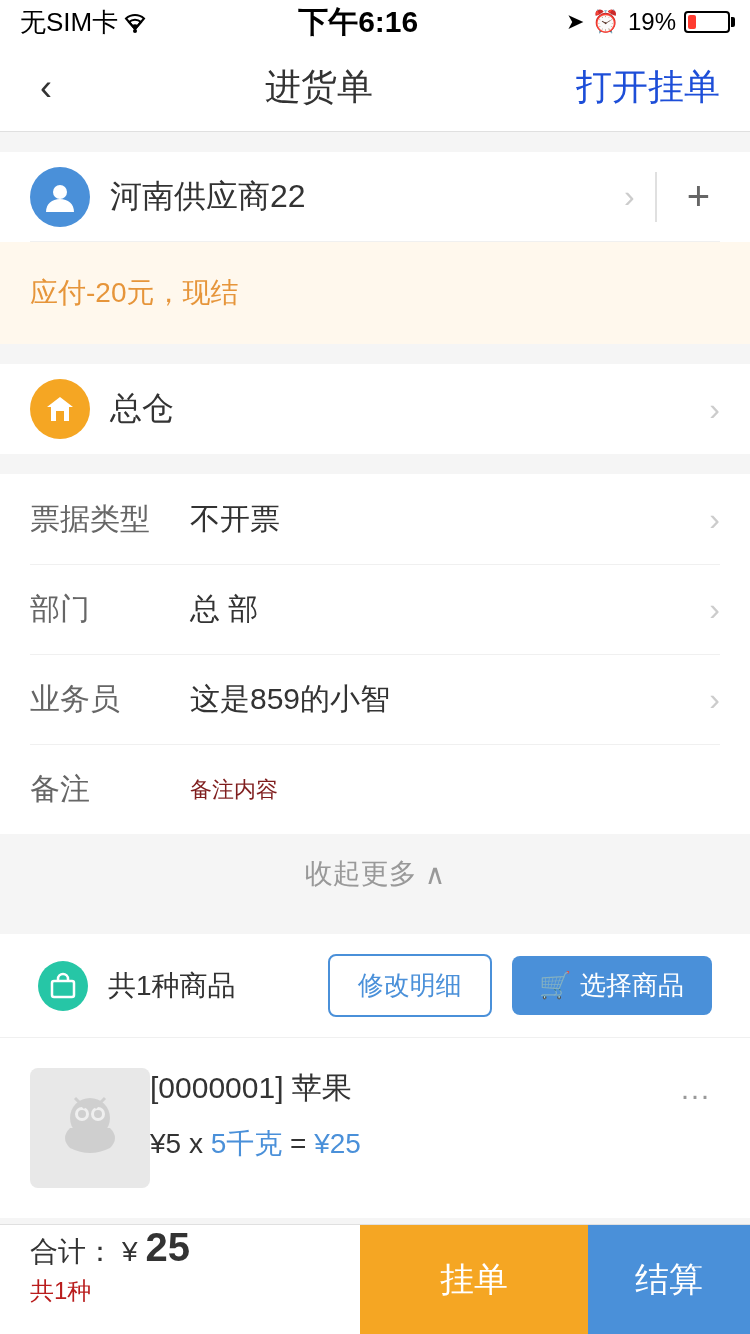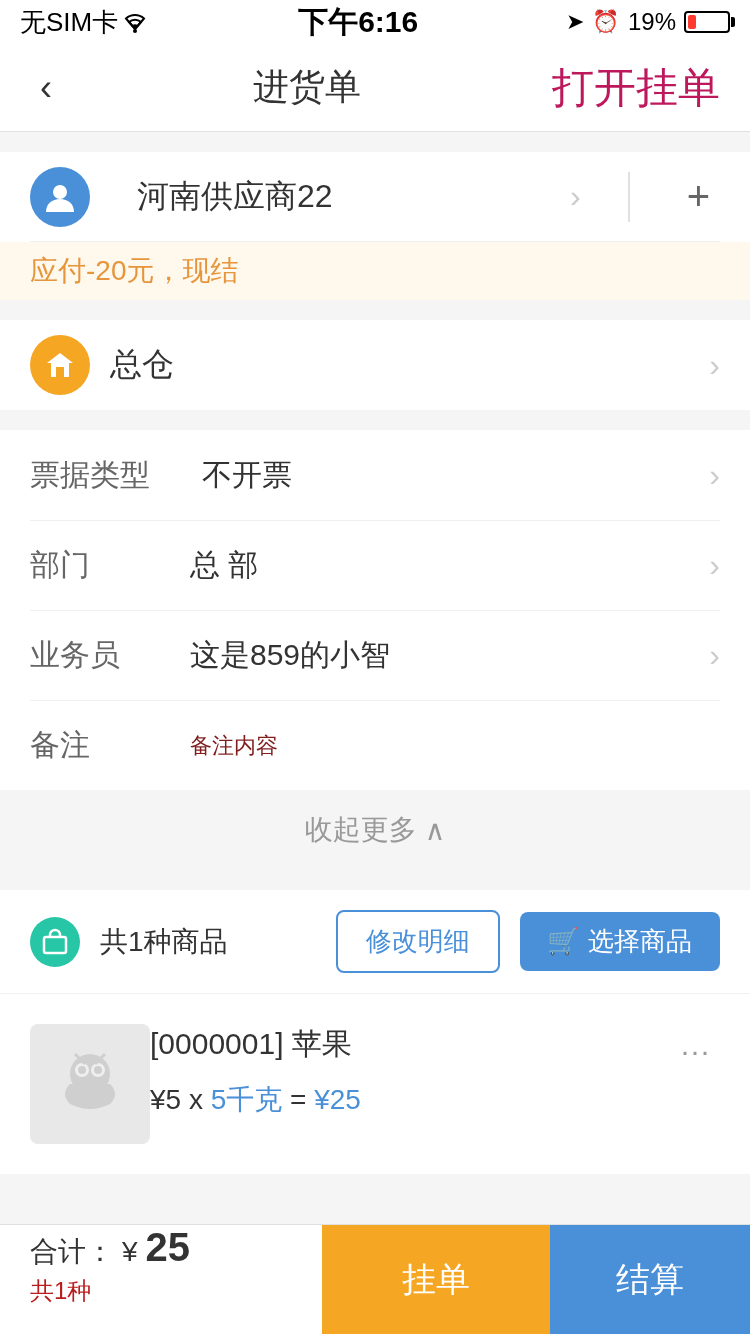--- a/index.html
+++ b/index.html
@@ -54,22 +54,22 @@
       color: #333;
       cursor: pointer;
       padding: 10px;
     }
     .nav-title {
       font-size: 36px;
       font-weight: 500;
       color: #333;
     }
     .nav-action {
-      font-size: 42px;
-      color: #be185d;
+      font-size: 36px;
+      color: #1d4ed8;
       cursor: pointer;
     }
 
     
     .section-gap {
       height: 20px;
       background: #f5f5f5;
     }
 
     
@@ -77,21 +77,20 @@
       background: #fff;
       padding: 0 30px;
     }
 
     
     .supplier-row {
       display: flex;
       align-items: center;
       height: 90px;
       border-bottom: 1px solid #f0f0f0;
-      gap: 27px;
     }
     .supplier-avatar {
       width: 60px; height: 60px; border-radius: 50%;
       background: #4a90d9;
       display: flex; align-items: center; justify-content: center;
       color: #fff; font-size: 28px; margin-right: 20px;
       flex-shrink: 0;
     }
     .supplier-name {
       flex: 1;
@@ -112,21 +111,21 @@
     .add-btn {
       font-size: 40px;
       color: #666;
       cursor: pointer;
       padding: 10px;
     }
 
     
     .warning-banner {
       background: #fff8ed;
-      padding: 10px 30px;
+      padding: 32px 30px;
       font-size: 28px;
       color: #e6953a;
     }
 
     
     .warehouse-row {
       display: flex;
       align-items: center;
       height: 90px;
     }
@@ -181,21 +180,21 @@
     }
 
     
     .products-section {
       background: #fff;
       margin-top: 0;
     }
     .products-header {
       display: flex;
       align-items: center;
-      padding: 20px 30px;
+      padding: 20px 38px;
       gap: 20px;
       border-bottom: 1px solid #f0f0f0;
     }
     .product-count-icon {
       width: 50px; height: 50px; border-radius: 50%;
       background: #26c6a6;
       display: flex; align-items: center; justify-content: center;
       color: #fff; font-size: 26px;
       flex-shrink: 0;
     }
@@ -304,21 +303,21 @@
       height: 100%;
       background: #f5a623;
       display: flex;
       align-items: center;
       justify-content: center;
       font-size: 34px;
       color: #fff;
       cursor: pointer;
     }
     .bottom-btn-settle {
-      width: 200px;
+      width: 162px;
       height: 100%;
       background: #4a90d9;
       display: flex;
       align-items: center;
       justify-content: center;
       font-size: 34px;
       color: #fff;
       cursor: pointer;
     }
 
@@ -389,21 +388,21 @@
         </svg>
       </div>
       <span class="warehouse-name">总仓</span>
       <span class="chevron-right">›</span>
     </div>
   </div>
 
   <div class="section-gap"></div>
   <div class="card-section">
 
-    <div class="form-row" style="border-top:none;gap:12px;">
+    <div class="form-row" style="border-top:none;">
       <span class="form-label">票据类型</span>
       <span class="form-value">不开票</span>
       <span class="chevron-right">›</span>
     </div>
 
     <div class="form-row">
       <span class="form-label">部门</span>
       <span class="form-value">总 部</span>
       <span class="chevron-right">›</span>
     </div>

